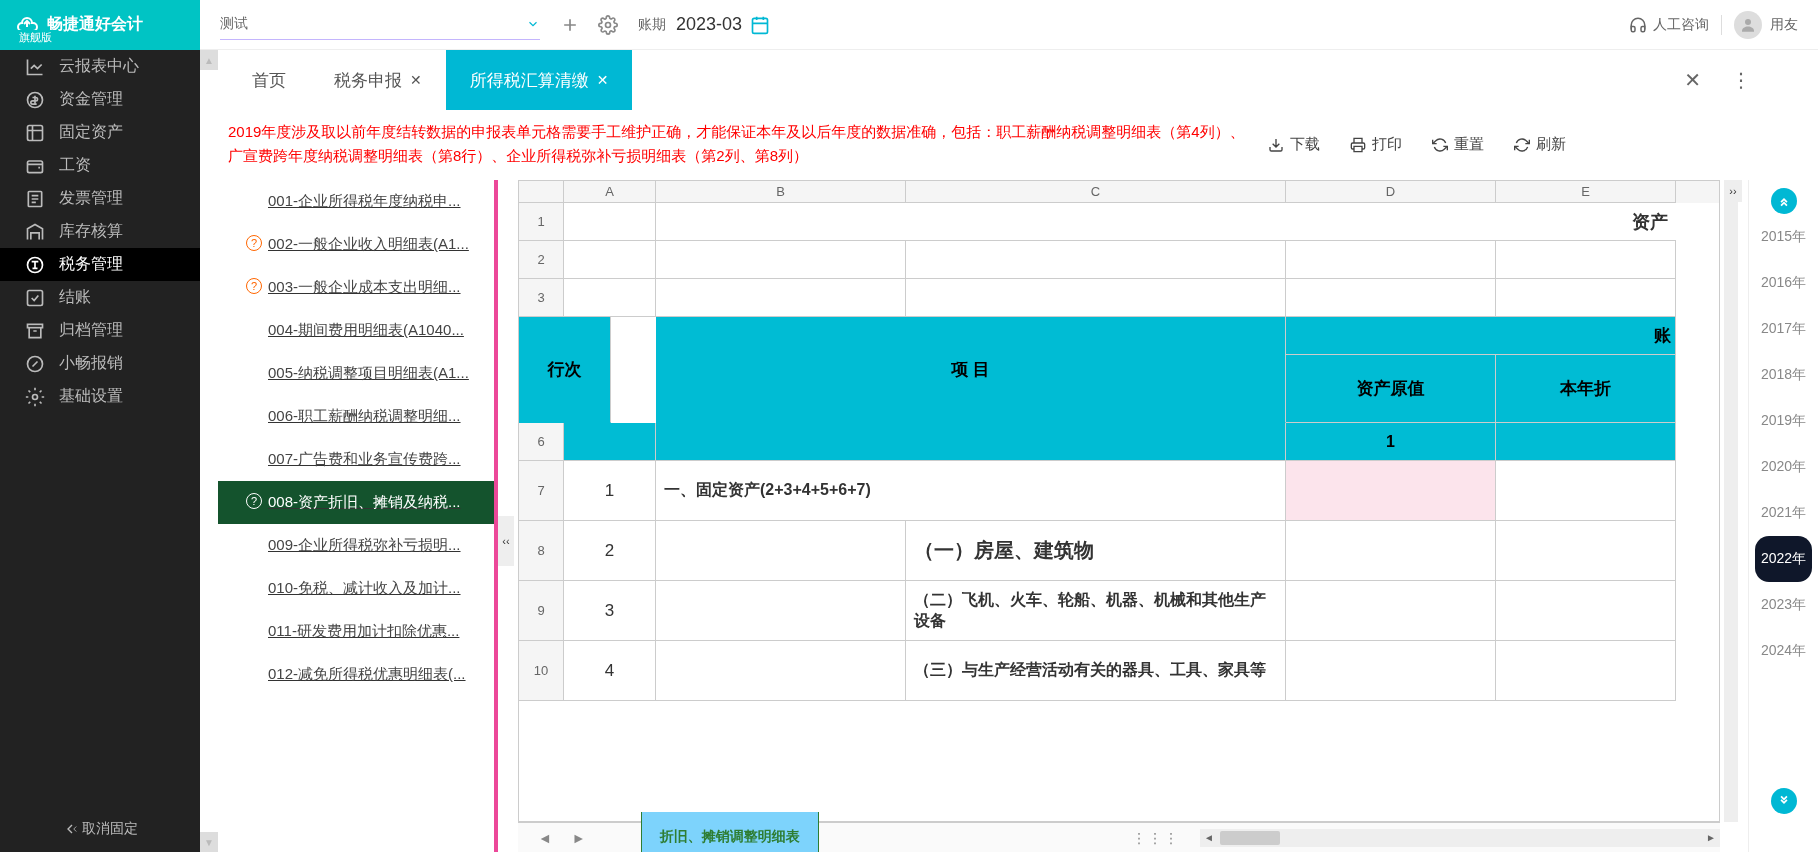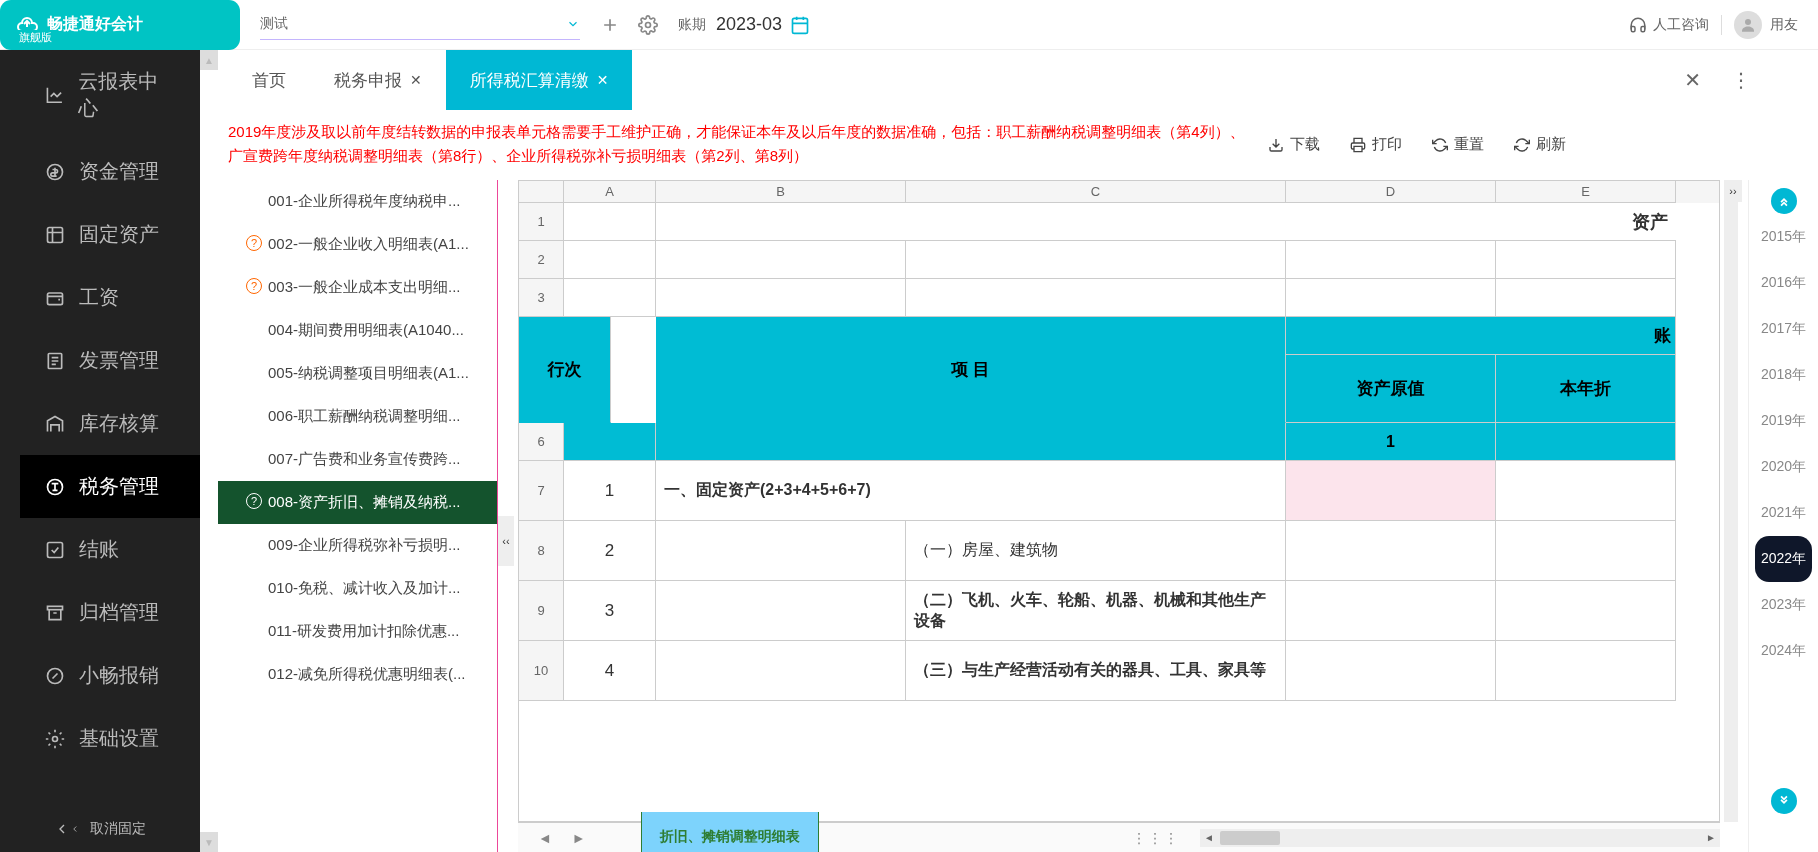--- a/index.html
+++ b/index.html
@@ -1,63 +1,63 @@
 <!DOCTYPE html>
 <html><head>
 <meta charset="utf-8">
 <style>
 * { margin: 0; padding: 0; box-sizing: border-box; }
 body { font-family: "Microsoft YaHei", Arial, sans-serif; font-size: 14px; color: #333; overflow: hidden; width: 1818px; height: 852px; }
 
 
 .top-header { position: absolute; top: 0; left: 0; right: 0; height: 50px; display: flex; align-items: center; background: #fff; border-bottom: 1px solid #eee; }
-.logo-area { width: 240px; height: 50px; background: #00c4c4; color: #fff; display: flex; align-items: center; padding: 0 15px; border-radius: 11px; }
+.logo-area { width: 200px; height: 50px; background: #00c4c4; color: #fff; display: flex; align-items: center; padding: 0 15px; }
 .logo-icon { width: 24px; height: 24px; margin-right: 8px; }
 .logo-text { font-size: 16px; font-weight: bold; }
 .logo-sub { position: absolute; top: 30px; left: 15px; font-size: 11px; color: #fff; background: #00c4c4; padding: 0 4px; }
 .header-controls { display: flex; align-items: center; flex: 1; padding: 0 20px; }
 .project-select { display: flex; align-items: center; width: 320px; border-bottom: 1px solid #c4b5fd; padding: 6px 0; color: #666; }
 .project-select .label { flex: 1; }
 .header-icons { display: flex; gap: 18px; margin-left: 20px; align-items: center; }
 .header-icon { color: #888; cursor: pointer; }
 .period-label { color: #666; margin-left: 20px; }
 .period-value { font-size: 18px; color: #333; margin-left: 10px; font-weight:500;}
 .header-right { margin-left: auto; display: flex; align-items: center; gap: 12px; }
 .support { display: flex; align-items: center; gap: 6px; color: #666; cursor: pointer; }
 .divider-v { width: 1px; height: 20px; background: #ddd; }
 .user-area { display: flex; align-items: center; gap: 8px; color: #666; }
 .avatar { width: 28px; height: 28px; border-radius: 14px; background: #ddd; display: flex; align-items: center; justify-content: center; }
 
 
 .sidebar { position: absolute; top: 50px; left: 0; width: 200px; bottom: 0; background: #222; color: #bbb; }
-.sidebar-item { display: flex; align-items: center; gap: 14px; padding: 18px 25px; cursor: pointer; font-size: 20px; margin-left: 20px; }
+.sidebar-item { display: flex; align-items: center; gap: 14px; padding: 6px 25px; cursor: pointer; font-size: 16px; }
 .sidebar-item.active { background: #000; color: #fff; }
 .sidebar-item .icon { width: 20px; height: 20px; }
-.sidebar-footer { position: absolute; bottom: 0; left: 0; right: 0; padding: 14px; display: flex; align-items: center; justify-content: center; gap: 10px; color: #bbb; cursor: pointer; }
+.sidebar-footer { position: absolute; bottom: 0; left: 0; right: 0; padding: 14px; display: flex; align-items: center; justify-content: center; gap: 2px; color: #bbb; cursor: pointer; }
 .sidebar-pager-up { position: absolute; top: 0; right: -18px; width: 18px; height: 20px; background: #ddd; cursor: pointer; display:flex; align-items:center; justify-content:center; font-size:10px;}
 .sidebar-pager-down { position: absolute; bottom: 0; right: -18px; width: 18px; height: 20px; background: #ddd; cursor: pointer; display:flex; align-items:center; justify-content:center; font-size:10px;}
 
 
 .tabs-bar { position: absolute; top: 50px; left: 218px; right: 17px; height: 60px; display: flex; align-items: center; padding: 0 10px; background: #fff; }
 .tab { padding: 0 24px; height: 60px; display: flex; align-items: center; gap: 8px; cursor: pointer; color: #555; font-size: 17px; }
 .tab.active { background: #00b8d4; color: #fff; }
 .tab .close { font-size: 14px; }
 .tabs-right { margin-left: auto; display: flex; gap: 30px; padding-right: 40px; color: #666; font-size: 20px; }
 
 
 .content { position: absolute; top: 110px; left: 218px; right: 0; bottom: 0; background: #fff; }
 .notice-bar { display: flex; padding: 10px 20px 10px 10px; align-items: flex-start; }
 .notice-text { color: #ff0000; font-size: 15px; line-height: 1.6; flex: 1; max-width: 1020px; }
 .action-buttons { display: flex; gap: 30px; margin-left: 20px; padding-top: 15px; }
 .action-btn { display: flex; align-items: center; gap: 6px; color: #444; cursor: pointer; font-size: 15px; }
 
 .workspace { display: flex; position: absolute; top: 70px; left: 0; right: 0; bottom: 0; }
 
 
-.report-list { width: 280px; border-right: 1px solid #ec4899; overflow: hidden; }
+.report-list { width: 280px; border-right: 4px solid #ec4899; overflow: hidden; text-decoration: underline; }
 .report-item { padding: 12px 20px 12px 50px; cursor: pointer; font-size: 15px; color: #444; white-space: nowrap; overflow: hidden; text-overflow: ellipsis; position: relative; }
 .report-item.warn::before { content: "?"; position: absolute; left: 28px; color: #ff6600; border: 1px solid #ff6600; border-radius: 50%; width: 14px; height: 14px; font-size: 11px; display: flex; align-items: center; justify-content: center; }
 .report-item.active { background: #14532d; color: #fff; }
 .report-item.active.warn::before { color: #fff; border-color: #fff; }
 .report-collapse { position: absolute; left: 280px; top: 50%; width: 16px; height: 50px; background: #eee; cursor: pointer; display: flex; align-items: center; justify-content: center; font-size: 11px; z-index: 5; }
 
 
 .spreadsheet-wrap { flex: 1; position: relative; margin-left: 20px; }
 .spreadsheet { position: absolute; inset: 0 28px 30px 0; border: 1px solid #ccc; overflow: hidden; }
 .col-headers { display: flex; height: 22px; background: #f5f5f5; }
@@ -387,21 +387,21 @@
                 <div class="row-h h60">7</div>
                 <div class="cell col-A h60 center" style="font-size:17px">1</div>
                 <div class="cell h60" style="width:630px;font-size:16px;font-weight:bold">一、固定资产(2+3+4+5+6+7)</div>
                 <div class="cell col-D h60 pink"></div>
                 <div class="cell col-E h60"></div>
               </div>
               <div class="row">
                 <div class="row-h h60">8</div>
                 <div class="cell col-A h60 center" style="font-size:17px">2</div>
                 <div class="cell col-B h60"></div>
-                <div class="cell col-C h60" style="font-size:16px;font-weight:normal">（一）房屋、建筑物</div>
+                <div class="cell col-C h60" style="font-size:20px;font-weight:bold">（一）房屋、建筑物</div>
                 <div class="cell col-D h60"></div>
                 <div class="cell col-E h60"></div>
               </div>
               <div class="row">
                 <div class="row-h h60">9</div>
                 <div class="cell col-A h60 center" style="font-size:17px">3</div>
                 <div class="cell col-B h60"></div>
                 <div class="cell col-C h60" style="font-size:16px;font-weight:bold">（二）飞机、火车、轮船、机器、机械和其他生产设备</div>
                 <div class="cell col-D h60"></div>
                 <div class="cell col-E h60"></div>

